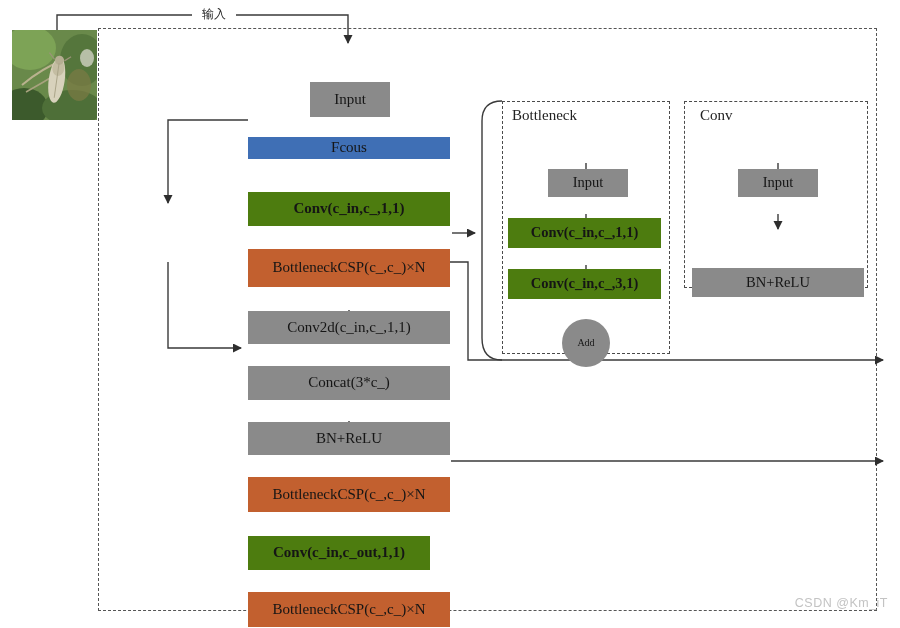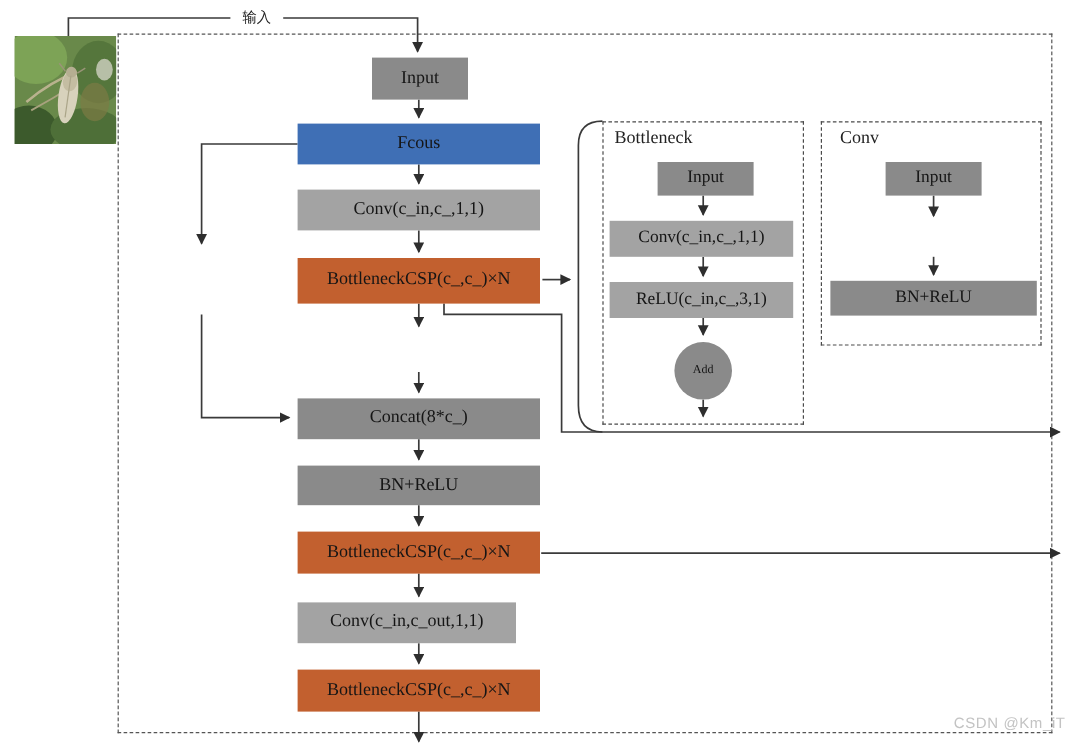--- a/index.html
+++ b/index.html
@@ -3,24 +3,24 @@
 <meta charset="utf-8">
 <style>
   html,body{margin:0;padding:0;background:#fff;}
   #canvas{
     position:relative;width:900px;height:628px;background:#ffffff;overflow:hidden;
     font-family:"Liberation Serif","DejaVu Serif",serif;color:#1a1a1a;
   }
   
   .node{
     position:absolute;display:flex;align-items:center;justify-content:center;
-    font-size:15px;color:#151515;text-align:center;line-height:1.05;
+    font-size:15px;color:#151515;text-align:center;line-height:1.05;margin-top:34px;
   }
   .blue{background:#3F6FB5;}
-  .gold{background:#a3a3a3;}
+  .gold{background:#4d7c0f;font-weight:bold;}
   .orange{background:#C2602F;font-family:Liberation Serif, serif;}
   .gray{background:#8A8A8A;}
   .frame{
     position:absolute;border:1px dashed #4a4a4a;background:transparent;
   }
   .frame-title{
     position:absolute;font-size:15px;color:#222;
   }
   .circle{
     border-radius:50%;
@@ -108,35 +108,36 @@
       <path d="M586,333 L586,347" marker-end="url(#ah)"></path>
 
       <path d="M778,163 L778,180" marker-end="url(#ah)"></path>
       <path d="M778,214 L778,229" marker-end="url(#ah)"></path>
     </g>
   </svg>
 
   <div id="input-cn">输入</div>
 
   <div class="node gray" style="left:310px;top:48px;width:80px;height:35px;">Input</div>
-  <div class="node blue" style="left:248px;top:103px;width:202px;height:34px;">Fcous</div>
+  <div class="node blue" style="left:248px;top:103px;width:202px;height:22px;">Fcous</div>
   <div class="node gold" style="left:248px;top:158px;width:202px;height:34px;">Conv(c_in,c_,1,1)</div>
   <div class="node orange" style="left:248px;top:215px;width:202px;height:38px;">BottleneckCSP(c_,c_)×N</div>
-  <div class="node gray" style="left:248px;top:332px;width:202px;height:34px;">Concat(8*c_)</div>
+  <div class="node gray" style="left:248px;top:277px;width:202px;height:33px;">Conv2d(c_in,c_,1,1)</div>
+  <div class="node gray" style="left:248px;top:332px;width:202px;height:34px;">Concat(3*c_)</div>
   <div class="node gray" style="left:248px;top:388px;width:202px;height:33px;">BN+ReLU</div>
   <div class="node orange" style="left:248px;top:443px;width:202px;height:35px;">BottleneckCSP(c_,c_)×N</div>
   <div class="node gold" style="left:248px;top:502px;width:182px;height:34px;">Conv(c_in,c_out,1,1)</div>
   <div class="node orange" style="left:248px;top:558px;width:202px;height:35px;">BottleneckCSP(c_,c_)×N</div>
 
 
   <div class="frame" style="left:502px;top:101px;width:166px;height:251px;"></div>
   <div class="frame-title" style="left:512px;top:107px;text-align:right;">Bottleneck</div>
   <div class="node gray" style="left:548px;top:135px;width:80px;height:28px;font-size:14.5px;">Input</div>
   <div class="node gold" style="left:508px;top:184px;width:153px;height:30px;font-size:14.5px;">Conv(c_in,c_,1,1)</div>
-  <div class="node gold" style="left:508px;top:235px;width:153px;height:30px;font-size:14.5px;">ReLU(c_in,c_,3,1)</div>
+  <div class="node gold" style="left:508px;top:235px;width:153px;height:30px;font-size:14.5px;">Conv(c_in,c_,3,1)</div>
   <div class="node gray circle" style="left:562px;top:285px;width:48px;height:48px;font-size:10px;">Add</div>
 
   <div class="frame" style="left:684px;top:101px;width:182px;height:185px;"></div>
   <div class="frame-title" style="left:700px;top:107px;">Conv</div>
   <div class="node gray" style="left:738px;top:135px;width:80px;height:28px;font-size:14.5px;">Input</div>
   <div class="node gray" style="left:692px;top:234px;width:172px;height:29px;font-size:14.5px;">BN+ReLU</div>
 
   <div id="watermark">CSDN @Km_iT</div>
 
 </div>

